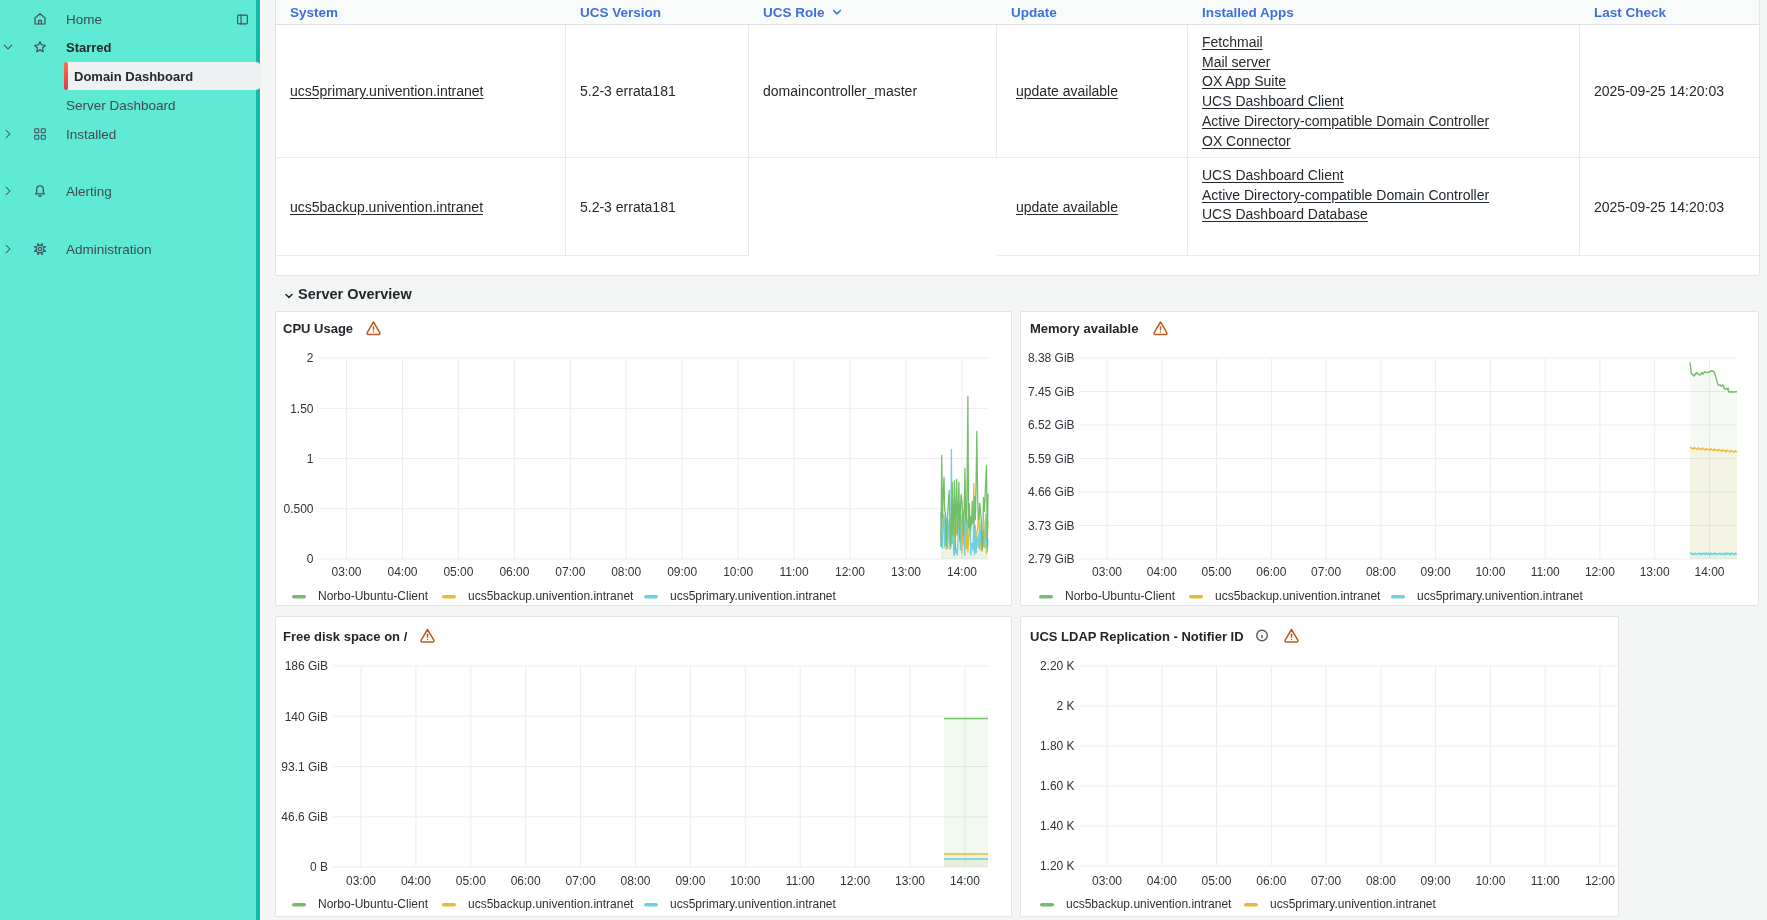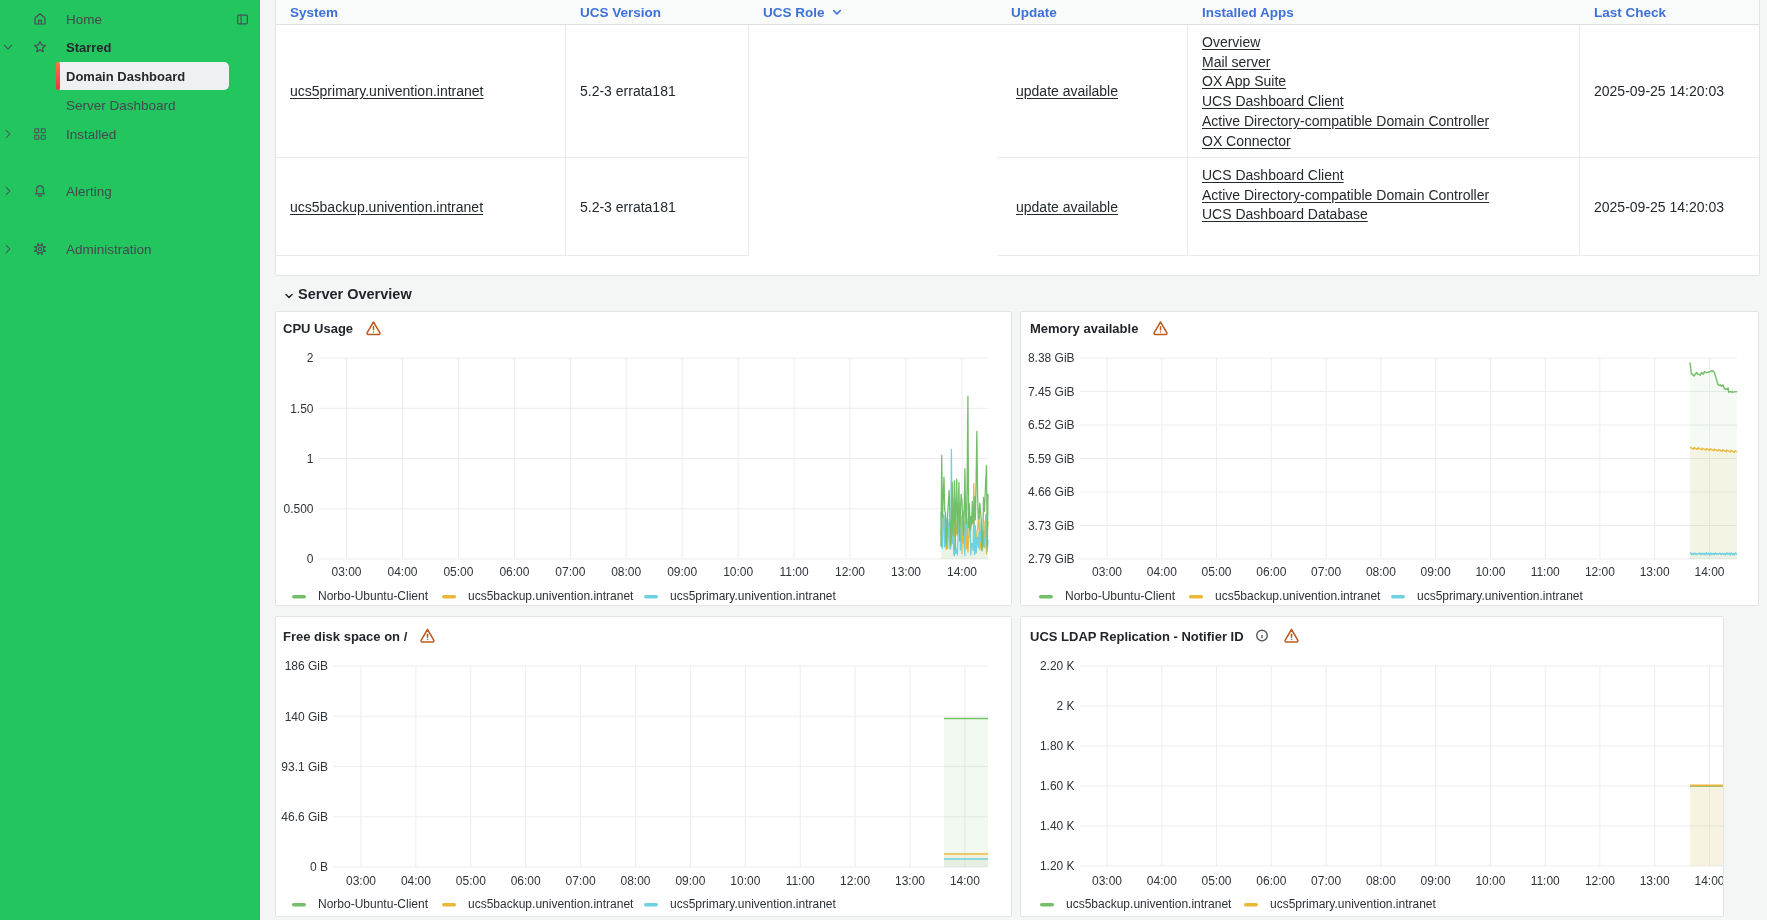--- a/index.html
+++ b/index.html
@@ -1,21 +1,21 @@
 <!DOCTYPE html>
 <html><head><meta charset="utf-8"><style>
 *{margin:0;padding:0;box-sizing:border-box}
 html,body{width:1767px;height:920px;overflow:hidden;background:#F4F5F5;
  font-family:"Liberation Sans",sans-serif;-webkit-font-smoothing:antialiased}
-#sidebar{position:absolute;left:0;top:0;width:260px;height:920px;background:#22c55e;border-right:1px solid #14b8a6}
+#sidebar{position:absolute;left:0;top:0;width:260px;height:920px;background:#5eead4;border-right:4px solid #14b8a6}
 .nav{position:absolute;left:0;width:260px;height:28px}
 .nav .txt{position:absolute;left:66px;top:50%;transform:translateY(-50%);font-size:13.5px;color:#44494F;white-space:nowrap}
 .nav .txt.b{font-weight:bold;font-size:13px;color:#24292E}
 .nav svg{position:absolute}
-#dd{position:absolute;left:56px;top:62px;width:173px;height:28px;background:#EFF0F1;border-radius:5px}
+#dd{position:absolute;left:64px;top:62px;width:197px;height:28px;background:#EFF0F1;border-radius:5px}
 #dd .bar{position:absolute;left:0;top:0;width:4px;height:28px;border-radius:2px;background:linear-gradient(180deg,#F7773F,#E8334F)}
 #dd .txt{position:absolute;left:10px;top:50%;transform:translateY(-50%);font-size:13px;font-weight:bold;color:#24292E;white-space:nowrap}
 .panel{position:absolute;background:#fff;border:1px solid #E2E4E6;border-radius:2px;overflow:hidden}
 .ptitle{font-size:13px;font-weight:bold;fill:#22262B}
 .ax{font-size:12px;fill:#2F343A}
 .lg{font-size:12px;fill:#2D3238}
 #secthead{position:absolute;left:283px;top:283px;height:19px;display:flex;align-items:flex-end;gap:3px}
 #secthead .t{font-size:14.5px;font-weight:bold;color:#22262B}
 
 .thead{position:absolute;left:0;top:0;width:100%;height:33px;background:#F9FAFA;border-bottom:1px solid #DEE0E2}
@@ -104,25 +104,26 @@
           <path d="M3.5 6 L8 10.5 L12.5 6"></path>
         </svg></div>
       <div class="th" style="left:721px;width:191px">Update</div>
       <div class="th" style="left:912px;width:392px">Installed Apps</div>
       <div class="th" style="left:1304px;width:179px">Last Check</div>
     </div>
     <div class="tc" style="left:0px;top:33px;width:290px;height:133px;padding-left:14px">
       <a>ucs5primary.univention.intranet</a>
     </div>
     <div class="tc" style="left:290px;top:33px;width:183px;height:133px;padding-left:14px">5.2-3 errata181</div>
+    <div class="tc" style="left:473px;top:33px;width:248px;height:133px;padding-left:14px">domaincontroller_master</div>
     <div class="tc" style="left:721px;top:33px;width:191px;height:133px;padding-left:19px">
       <a>update available</a>
     </div>
     <div class="tc apps" style="left:912px;top:33px;width:392px;height:133px;padding-top:8px">
-      <div><a>Overview</a></div>
+      <div><a>Fetchmail</a></div>
       <div><a>Mail server</a></div>
       <div><a>OX App Suite</a></div>
       <div><a>UCS Dashboard Client</a></div>
       <div><a>Active Directory-compatible Domain Controller</a></div>
       <div><a>OX Connector</a></div>
     </div>
     <div class="tc" style="left:1304px;top:33px;width:179px;height:133px;border-right:none">2025-09-25 14:20:03</div>
     <div class="tc" style="left:0px;top:166px;width:290px;height:98px;padding-left:14px">
       <a>ucs5backup.univention.intranet</a>
     </div>
@@ -302,21 +303,21 @@
       <polyline points="668.0,101.5 712.0,101.5" fill="none" stroke="#73BF69" stroke-width="1.6" stroke-opacity="1.0" stroke-linejoin="round"></polyline>
       <polyline points="668.0,237.0 712.0,237.0" fill="none" stroke="#EAB839" stroke-width="1.6" stroke-opacity="1.0" stroke-linejoin="round"></polyline>
       <polyline points="668.0,242.0 712.0,242.0" fill="none" stroke="#6ED0E0" stroke-width="1.6" stroke-opacity="1.0" stroke-linejoin="round"></polyline>
       <rect x="16" y="286" width="14" height="3.6" rx="1.8" fill="#73BF69"></rect>
       <text x="42" y="291" class="lg">Norbo-Ubuntu-Client</text>
       <rect x="166" y="286" width="14" height="3.6" rx="1.8" fill="#EAB839"></rect>
       <text x="192" y="291" class="lg">ucs5backup.univention.intranet</text>
       <rect x="368" y="286" width="14" height="3.6" rx="1.8" fill="#6ED0E0"></rect>
       <text x="394" y="291" class="lg">ucs5primary.univention.intranet</text>
     </svg></div>
-<div class="panel" style="left:1020px;top:616px;width:704px;height:301px"><svg width="739" height="301">
+<div class="panel" style="left:1020px;top:616px;width:599px;height:301px"><svg width="739" height="301">
       <text x="9" y="24" class="ptitle">UCS LDAP Replication - Notifier ID</text>
       <g stroke="#555B61" stroke-width="1.4" fill="none">
         <circle cx="241" cy="18.5" r="5.3"></circle>
         <line x1="241" y1="17.9" x2="241" y2="21.3"></line>
         <line x1="241" y1="15.6" x2="241" y2="15.65"></line>
       </g>
       <g stroke="#BE5A1E" stroke-width="1.5" fill="none" stroke-linejoin="round" stroke-linecap="round">
         <path d="M270.5 13.4 L276.8 24.0 a1.2 1.2 0 0 1 -1.0 1.8 L265.2 25.8 a1.2 1.2 0 0 1 -1.0 -1.8 Z" transform="translate(0,-0.9)"></path>
         <line x1="270.5" y1="17.2" x2="270.5" y2="20.2"></line>
         <line x1="270.5" y1="22.4" x2="270.5" y2="22.4"></line>

